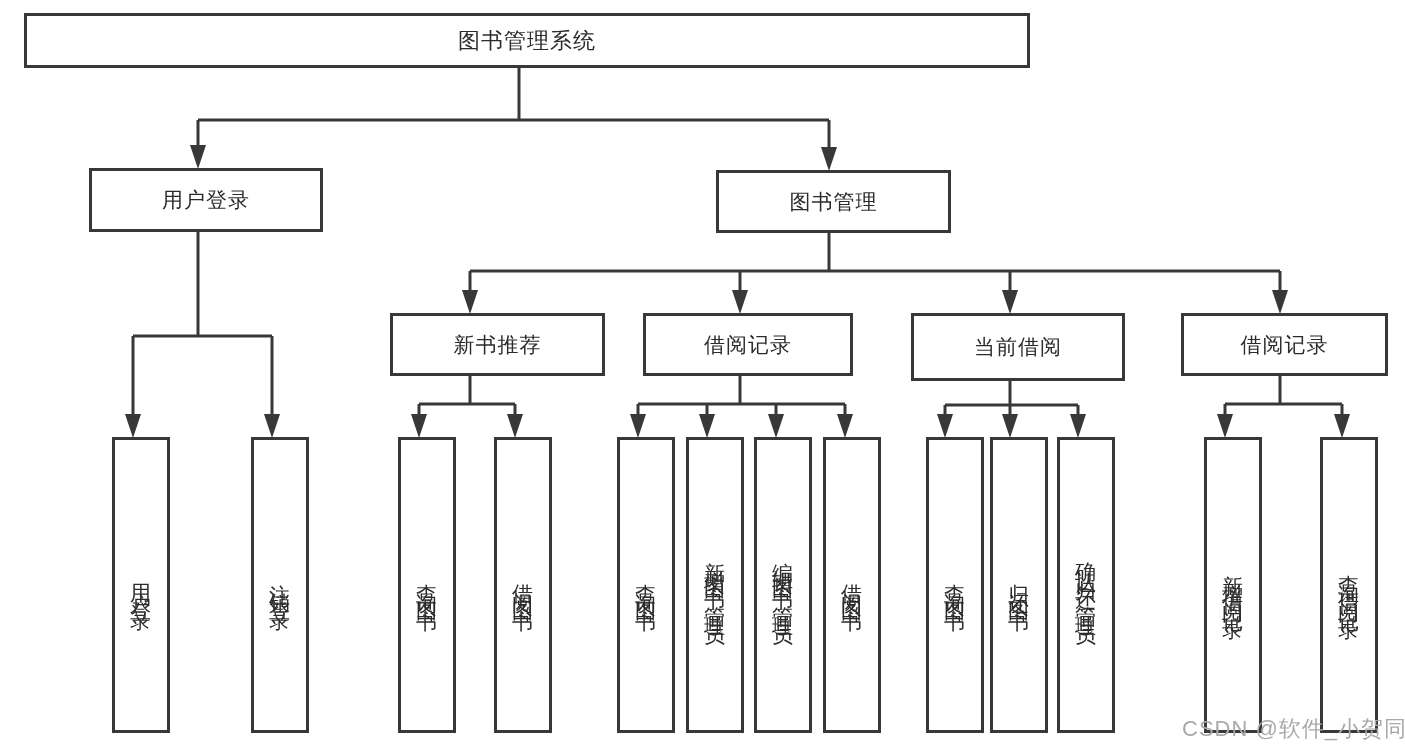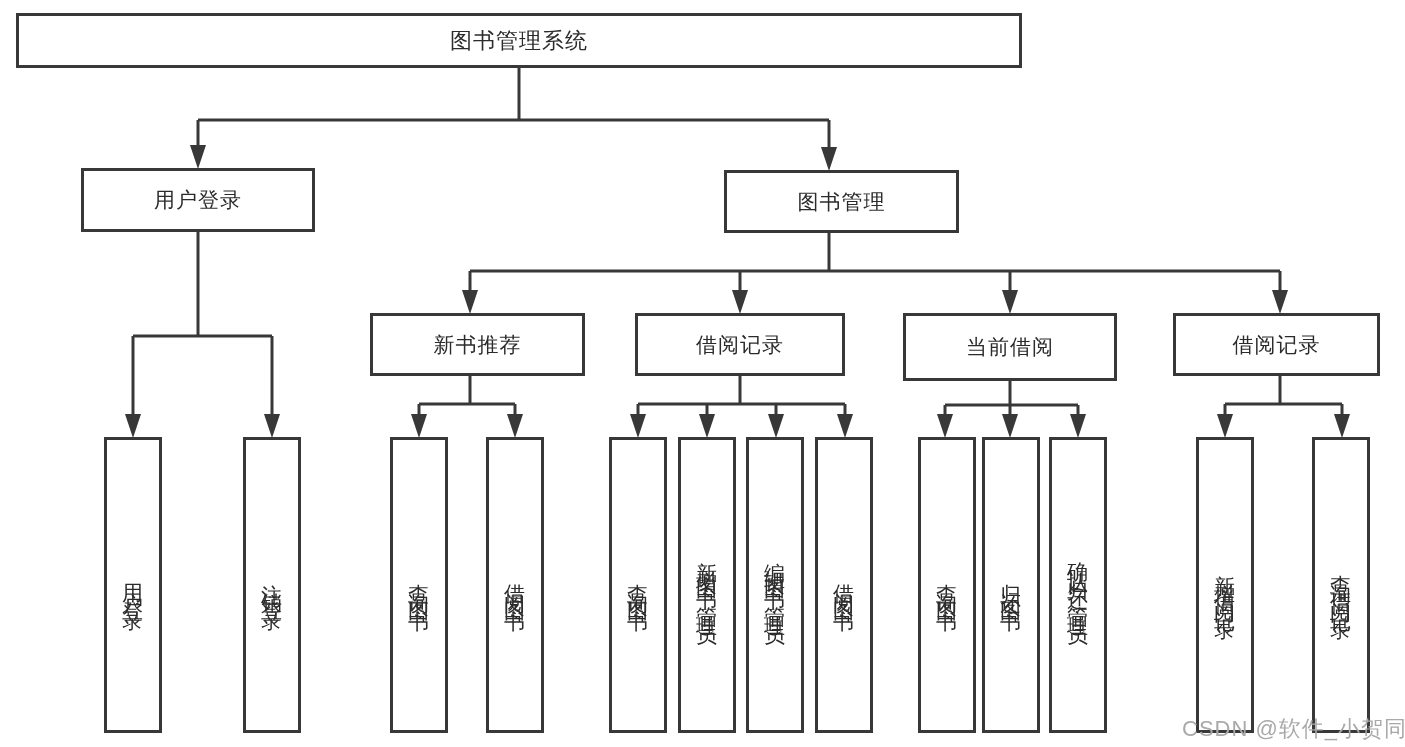--- a/index.html
+++ b/index.html
@@ -11,20 +11,21 @@
     overflow:hidden;
   }
   .connector-layer{position:absolute;left:0;top:0;width:1405px;height:747px;}
   .box{
     position:absolute;
     box-sizing:border-box;
     border:3px solid #383838;
     background:#ffffff;
     display:flex;align-items:center;justify-content:center;
     color:#2b2b2b;
+    margin-left:8px;
   }
   .hbox{font-size:21px;letter-spacing:1px;}
   .root{font-size:22px;}
   .leaf{
     writing-mode:vertical-rl;
     text-orientation:mixed;
     font-size:21px;
     letter-spacing:9px;
     line-height:1.0;
     width:58px;height:296px;top:437px;
@@ -106,23 +107,23 @@
       <polygon points="1002,414 1018,414 1010,438"></polygon>
       <polygon points="1070,414 1086,414 1078,438"></polygon>
       <polygon points="1217,414 1233,414 1225,438"></polygon>
       <polygon points="1334,414 1350,414 1342,438"></polygon>
     </g>
   </svg>
 
   <div class="box hbox root" style="left:16px;top:13px;width:1006px;height:55px;">图书管理系统</div>
 
   <div class="box hbox" style="left:81px;top:168px;width:234px;height:64px;">用户登录</div>
-  <div class="box hbox" style="left:724px;top:170px;width:235px;height:63px;">图书管理</div>
+  <div class="box hbox" style="left:708px;top:170px;width:235px;height:63px;">图书管理</div>
 
-  <div class="box hbox" style="left:370px;top:313px;width:215px;height:63px;">新书推荐</div>
+  <div class="box hbox" style="left:382px;top:313px;width:215px;height:63px;">新书推荐</div>
   <div class="box hbox" style="left:635px;top:313px;width:210px;height:63px;">借阅记录</div>
   <div class="box hbox" style="left:903px;top:313px;width:214px;height:68px;">当前借阅</div>
   <div class="box hbox" style="left:1173px;top:313px;width:207px;height:63px;">借阅记录</div>
 
   <div class="box leaf" style="left:104px;">用户登录</div>
   <div class="box leaf" style="left:243px;">注销登录</div>
 
   <div class="box leaf" style="left:390px;">查询图书</div>
   <div class="box leaf" style="left:486px;">借阅图书</div>
 

